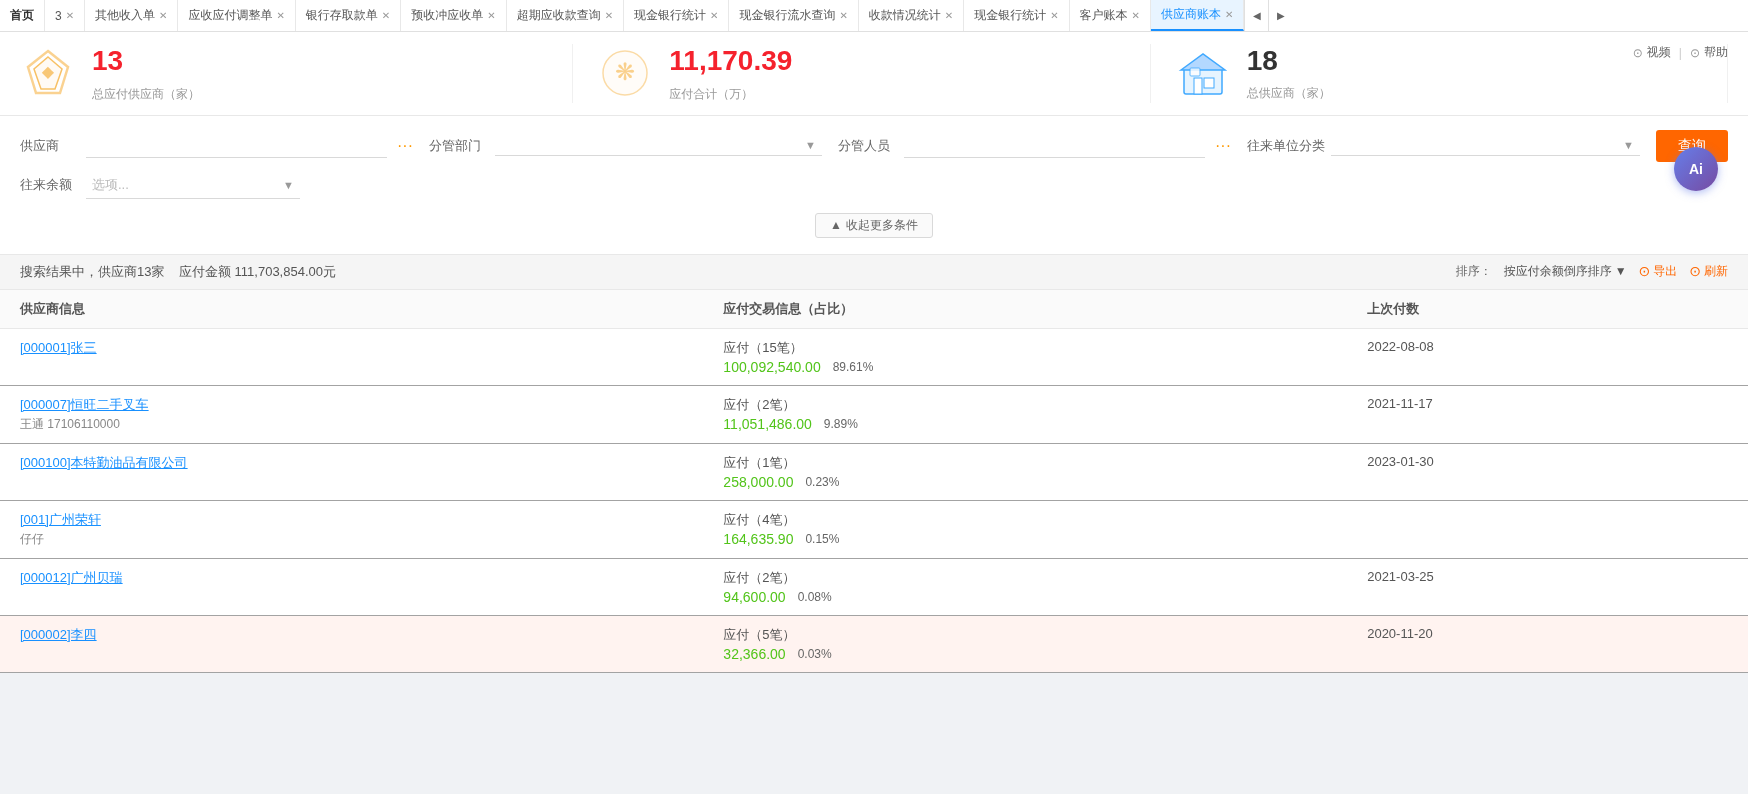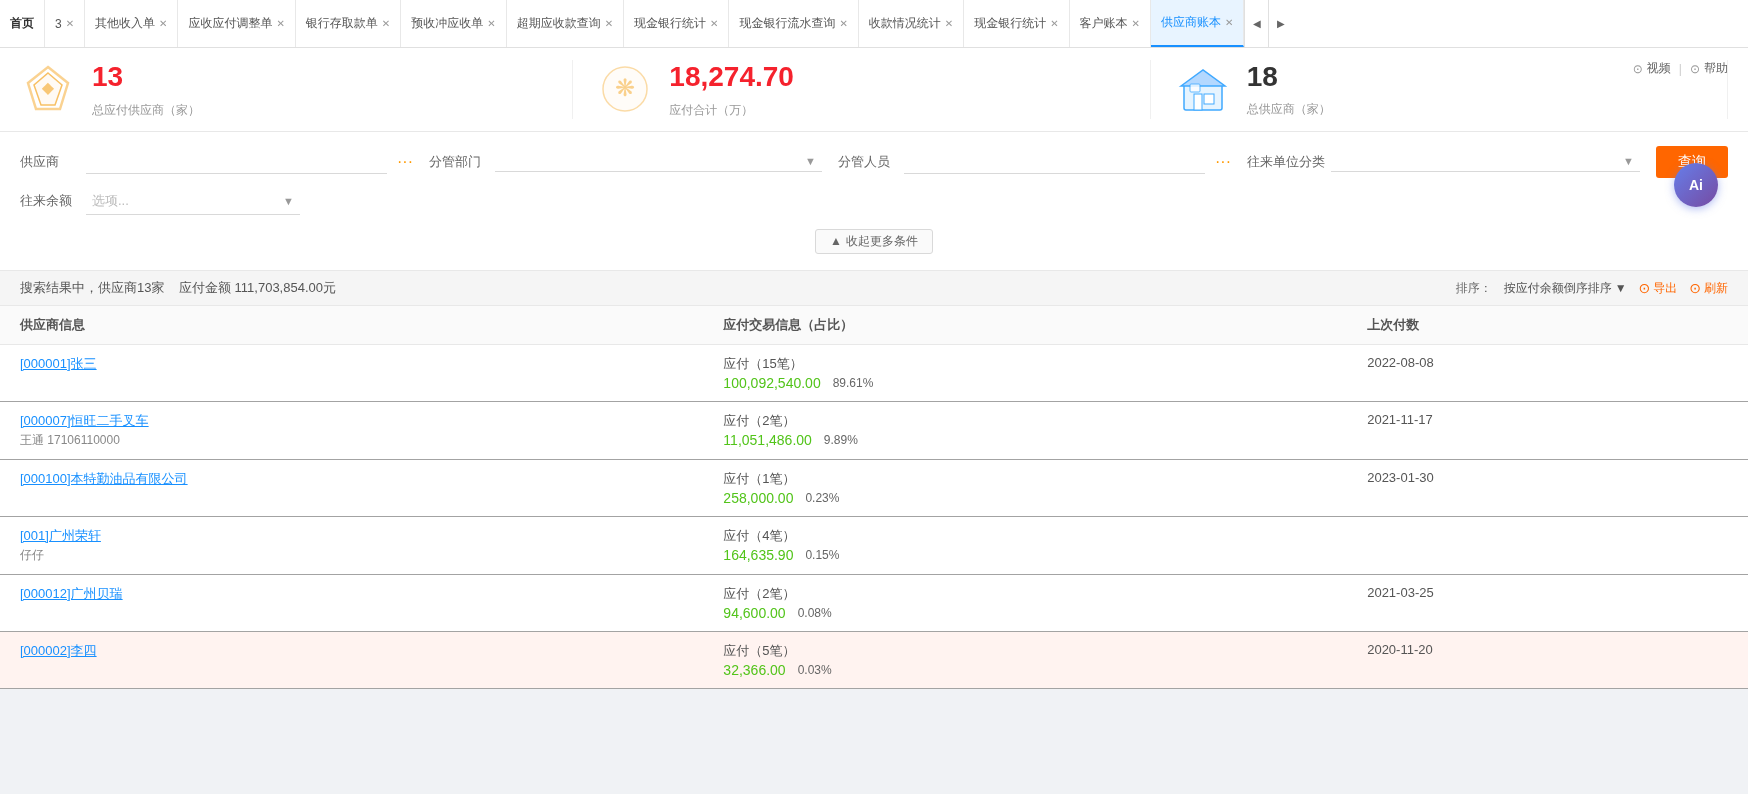--- a/index.html
+++ b/index.html
@@ -4,21 +4,21 @@
   <style>
     * { box-sizing: border-box; margin: 0; padding: 0; }
     body { font-family: 'Microsoft YaHei', Arial, sans-serif; font-size: 13px; background: #f0f2f5; color: #333; }
 
     
     .nav-bar {
       display: flex;
       align-items: center;
       background: #fff;
       border-bottom: 1px solid #e0e0e0;
-      height: 48px;
+      height: 32px;
       overflow: hidden;
     }
     .nav-item {
       display: flex;
       align-items: center;
       padding: 0 10px;
       height: 100%;
       border-right: 1px solid #e8e8e8;
       white-space: nowrap;
       cursor: pointer;
@@ -178,21 +178,21 @@
       cursor: pointer;
       border: 1px solid #d9d9d9;
       padding: 3px 14px;
       border-radius: 3px;
       background: #fafafa;
     }
 
     
     .result-bar {
       display: flex;
-      align-items: flex-end;
+      align-items: flex-start;
       justify-content: space-between;
       padding: 8px 20px;
       background: #f5f5f5;
       border-bottom: 1px solid #e8e8e8;
       font-size: 13px;
       color: #555;
     }
     .result-bar-right {
       display: flex;
       align-items: center;
@@ -338,21 +338,21 @@
   </div>
 
   <div class="stat-card">
     <div class="stat-icon">
       <svg width="52" height="52" viewBox="0 0 52 52">
         <circle cx="26" cy="26" r="22" fill="#fff8f0" stroke="#f5a623" stroke-width="1.5" opacity="0.4"></circle>
         <text x="26" y="33" text-anchor="middle" font-size="24" fill="#f5a623" opacity="0.5">❋</text>
       </svg>
     </div>
     <div class="stat-info">
-      <div class="stat-value">18,274.70</div>
+      <div class="stat-value">11,170.39</div>
       <div class="stat-label">应付合计（万）</div>
     </div>
   </div>
 
   <div class="stat-card">
     <div class="stat-icon">
       <svg width="54" height="54" viewBox="0 0 54 54">
         <rect x="8" y="22" width="38" height="26" rx="2" fill="#e6f4ff" stroke="#40a9ff" stroke-width="1.5"></rect>
         <rect x="18" y="32" width="8" height="16" fill="#fff" stroke="#40a9ff" stroke-width="1"></rect>
         <rect x="28" y="32" width="10" height="10" fill="#fff" stroke="#40a9ff" stroke-width="1"></rect>

